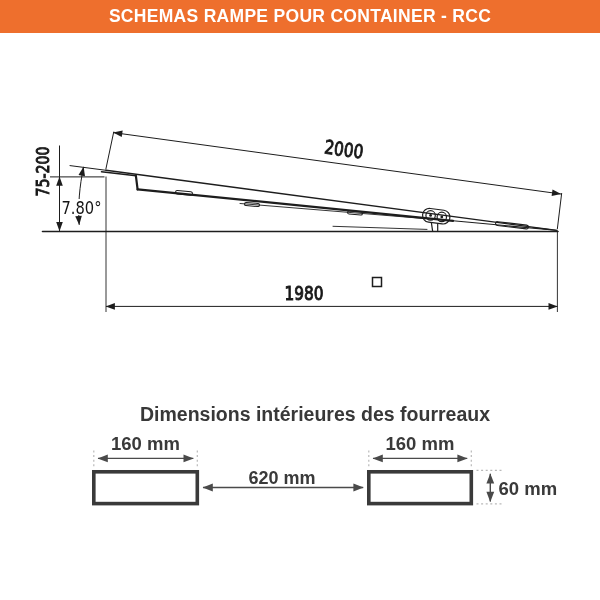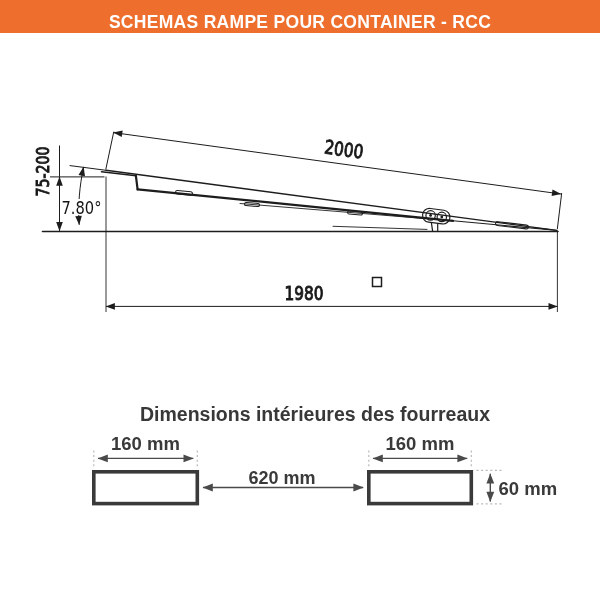--- a/index.html
+++ b/index.html
@@ -1,19 +1,19 @@
 <!DOCTYPE html>
 <html><head>
 <meta charset="utf-8">
 <style>
   html,body{margin:0;padding:0;background:#fff;}
   .page{position:relative;width:600px;height:600px;background:#ffffff;overflow:hidden;
         font-family:"Liberation Sans",sans-serif;}
   .header{position:absolute;left:0;top:0;width:600px;height:33px;
-          display:flex;align-items:flex-end;justify-content:center;}
+          display:flex;align-items:center;justify-content:center;}
   .header h1{margin:0;color:#ffffff;font-size:17.5px;font-weight:bold;
              letter-spacing:.3px;font-family:"Liberation Sans",sans-serif;}
   svg{position:absolute;left:0;top:0;}
   .cad-txt{font-family:"DejaVu Sans",sans-serif;fill:#141414;}
   .lbl-txt{font-family:"Liberation Sans",sans-serif;fill:#3a3a3a;font-weight:bold;}
   .title-txt{font-family:"Liberation Sans",sans-serif;fill:#383838;font-weight:bold;}
 </style>
 </head>
 <body>
 

